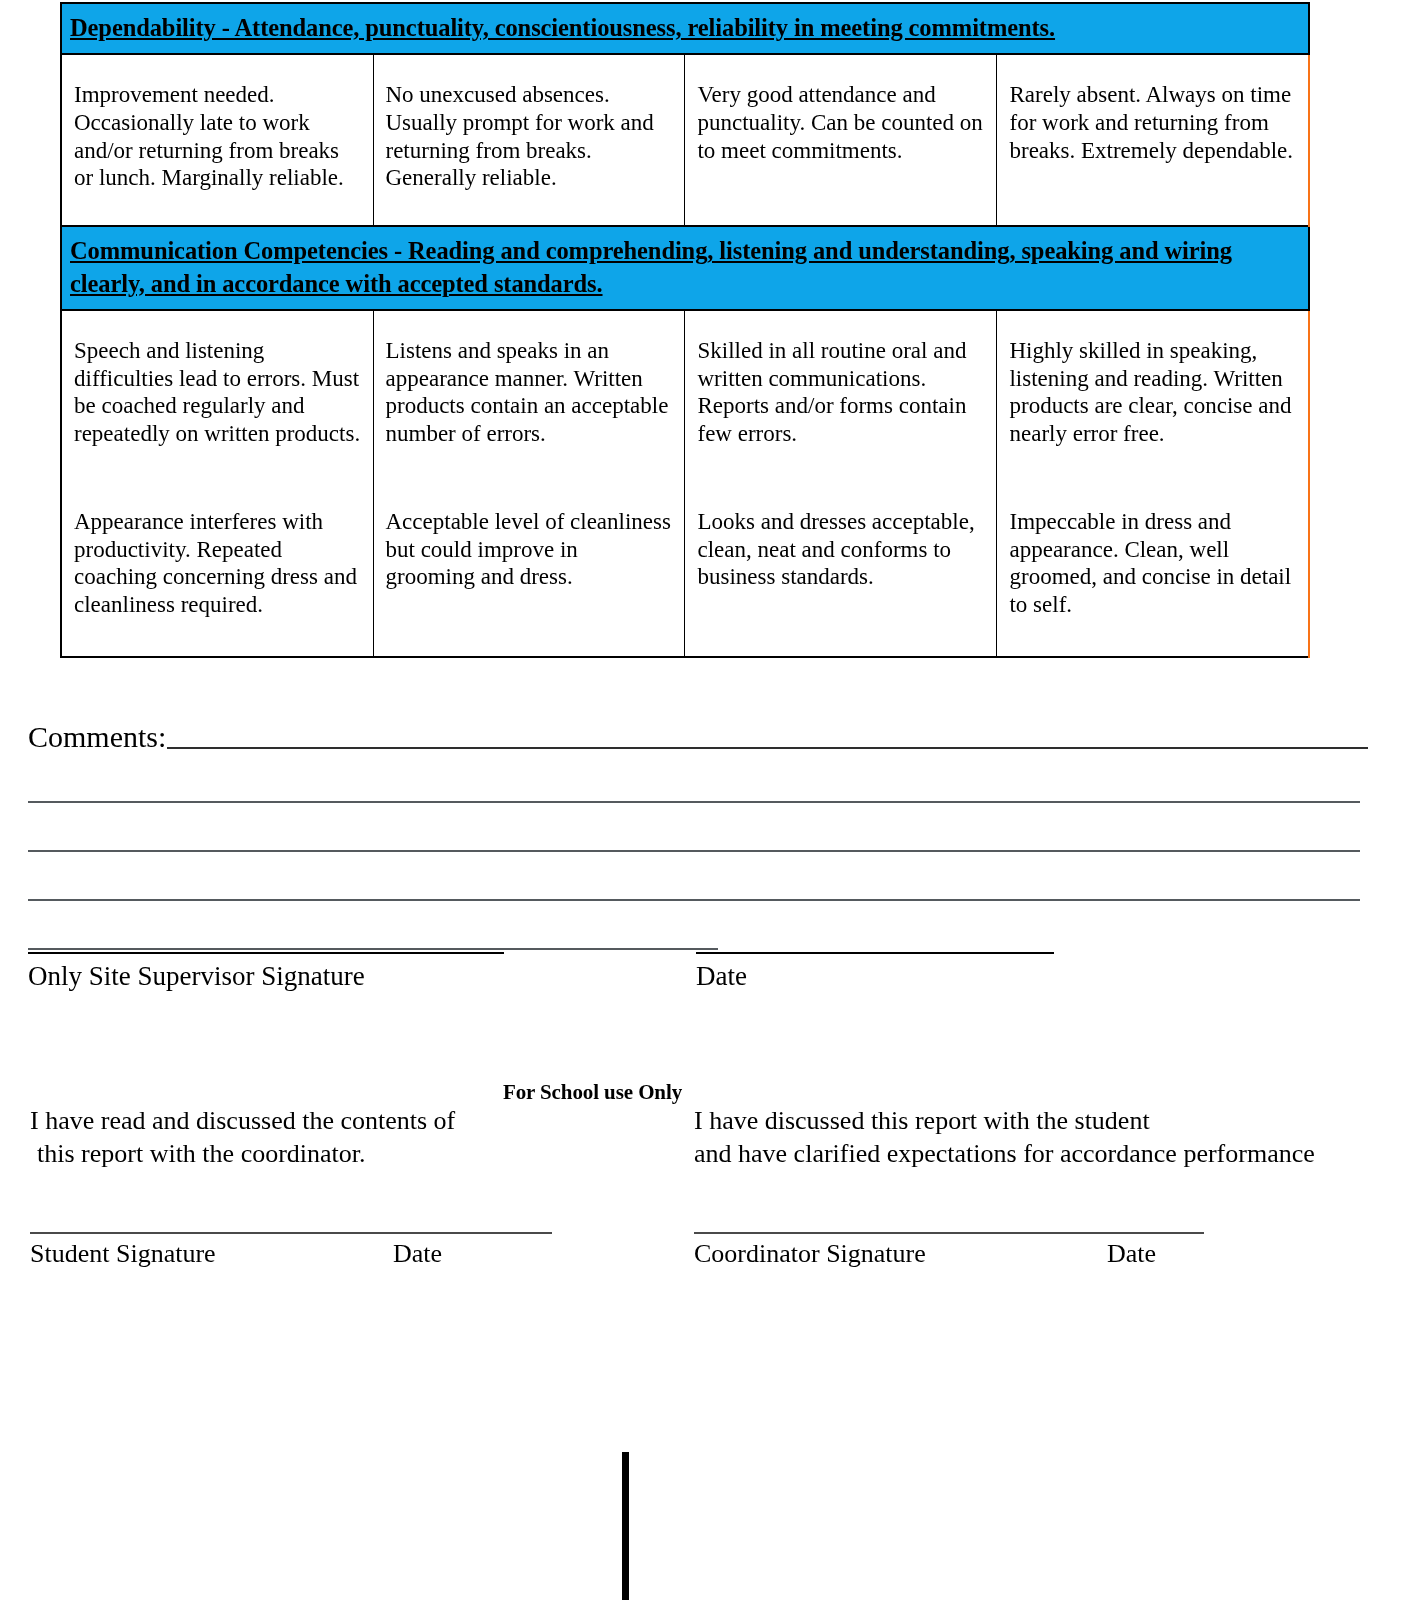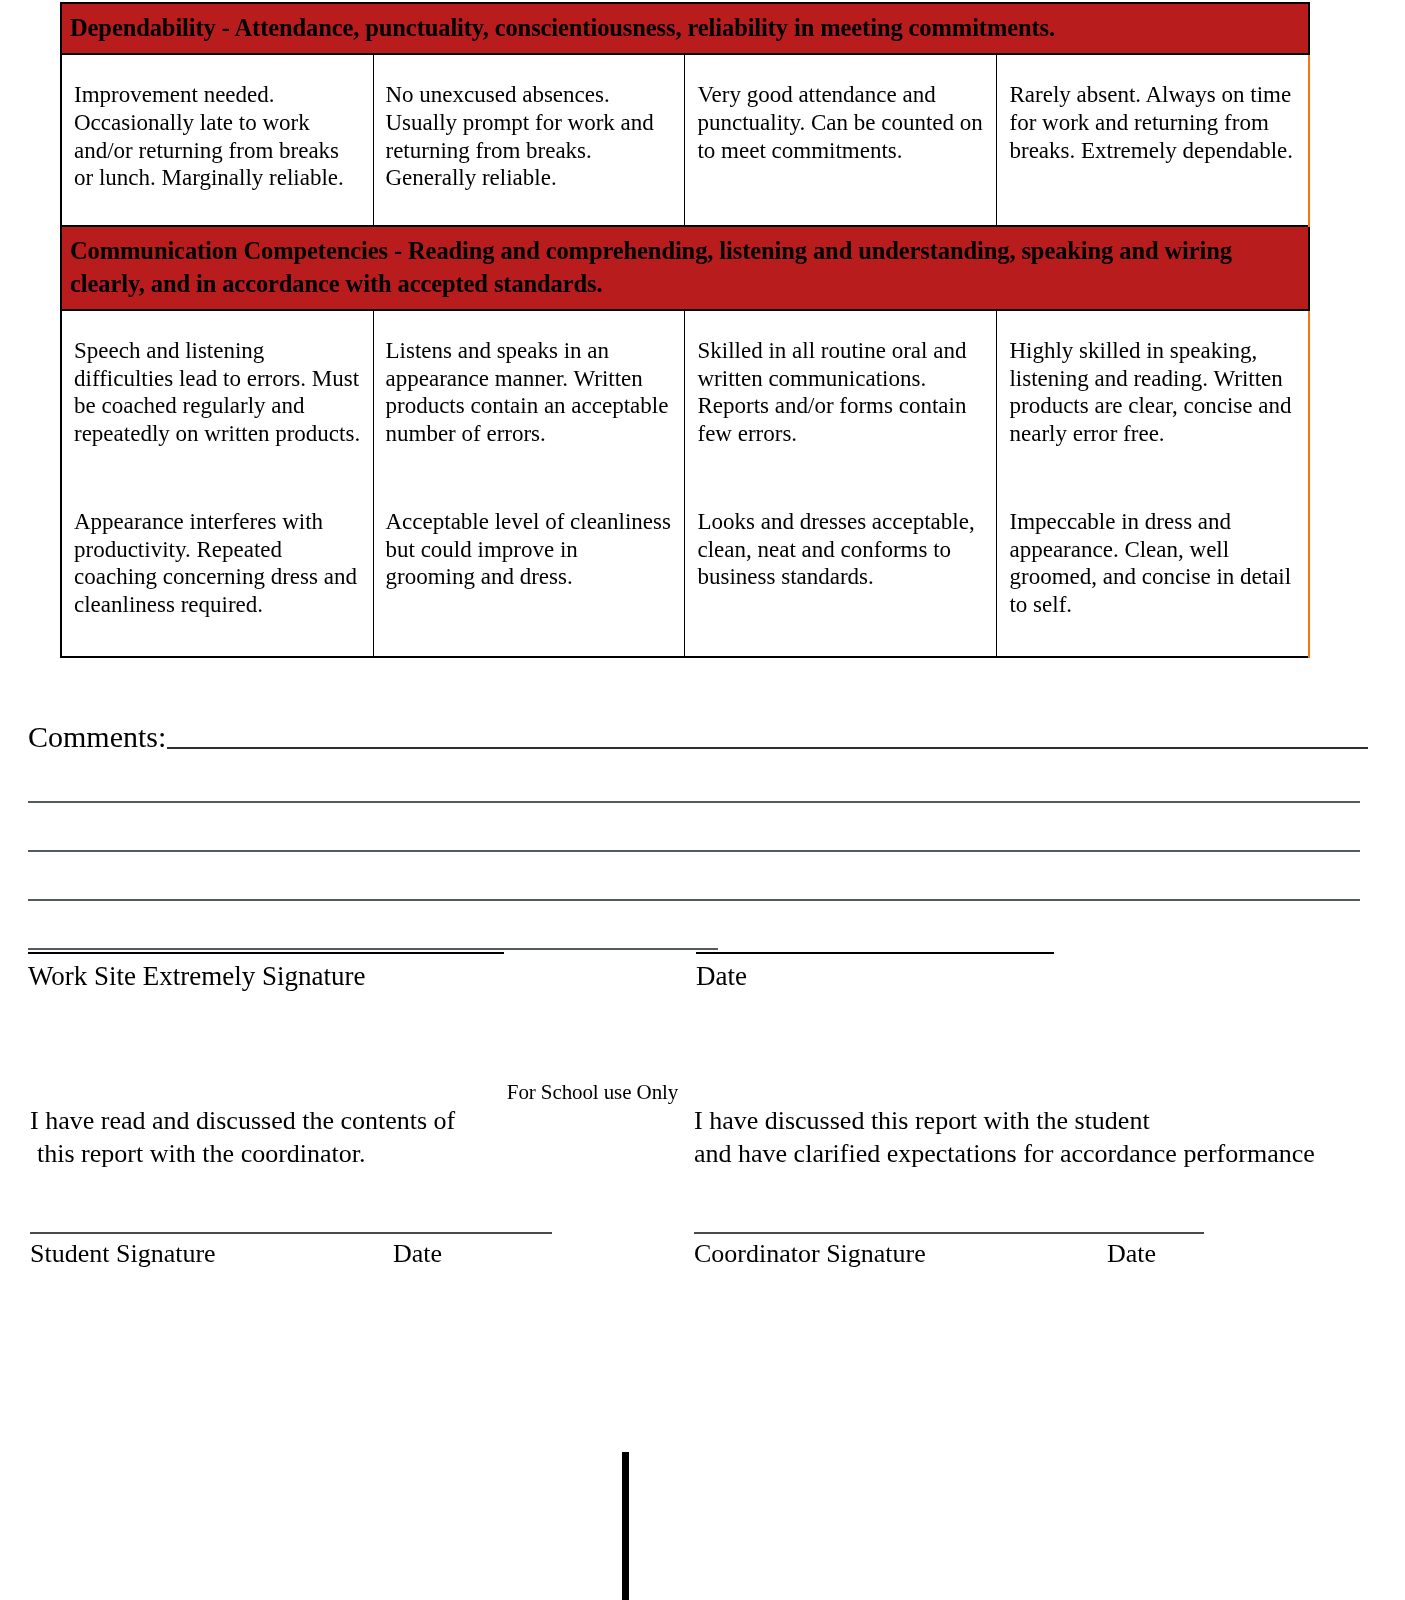--- a/index.html
+++ b/index.html
@@ -27,30 +27,31 @@
     border-collapse: collapse;
     table-layout: fixed;
     background: #fff;
   }
   .rubric td {
     border: 1px solid #000;
     vertical-align: top;
     padding: 0;
   }
   .section-header td {
-    background: #b91c1c;
+    background: #0ea5e9;
     border-left: 2px solid #000;
     border-right: 2px solid #000;
     border-top: 2px solid #000;
     border-bottom: 2px solid #000;
     padding: 8px 8px 9px 8px;
     font-weight: bold;
     font-size: 24.5px;
     line-height: 1.32;
     letter-spacing: -0.1px;
+    text-decoration: underline;
   }
   .level-row td {
     height: 172px;
     padding: 26px 12px 8px 12px;
     font-size: 23px;
     line-height: 1.2;
     border-left: 1px solid #000;
     border-right: 1px solid #000;
     border-top: 0;
     border-bottom: 0;
@@ -124,21 +125,21 @@
   }
 
   
   .school-only {
     position: absolute;
     left: 0;
     top: 1080px;
     width: 1185px;
     text-align: center;
     font-size: 21px;
-    font-weight: normal;
+    font-weight: bold;
     letter-spacing: -0.1px;
   }
   .ack-left {
     position: absolute;
     left: 30px;
     top: 1104px;
     width: 640px;
     font-size: 26px;
     line-height: 1.27;
   }
@@ -236,21 +237,21 @@
   </div>
   <div class="blank-line full"></div>
   <div class="blank-line full"></div>
   <div class="blank-line full"></div>
   <div class="blank-line short"></div>
 </div>
 
 <div class="sig-block-1">
   <div class="sig-sup">
     <div class="sig-line"></div>
-    <div class="sig-caption">Work Site Extremely Signature</div>
+    <div class="sig-caption">Only Site Supervisor Signature</div>
   </div>
   <div class="sig-date1">
     <div class="sig-line"></div>
     <div class="sig-caption">Date</div>
   </div>
 </div>
 
 <div class="school-only">For School use Only</div>
 
 <div class="ack-left">

